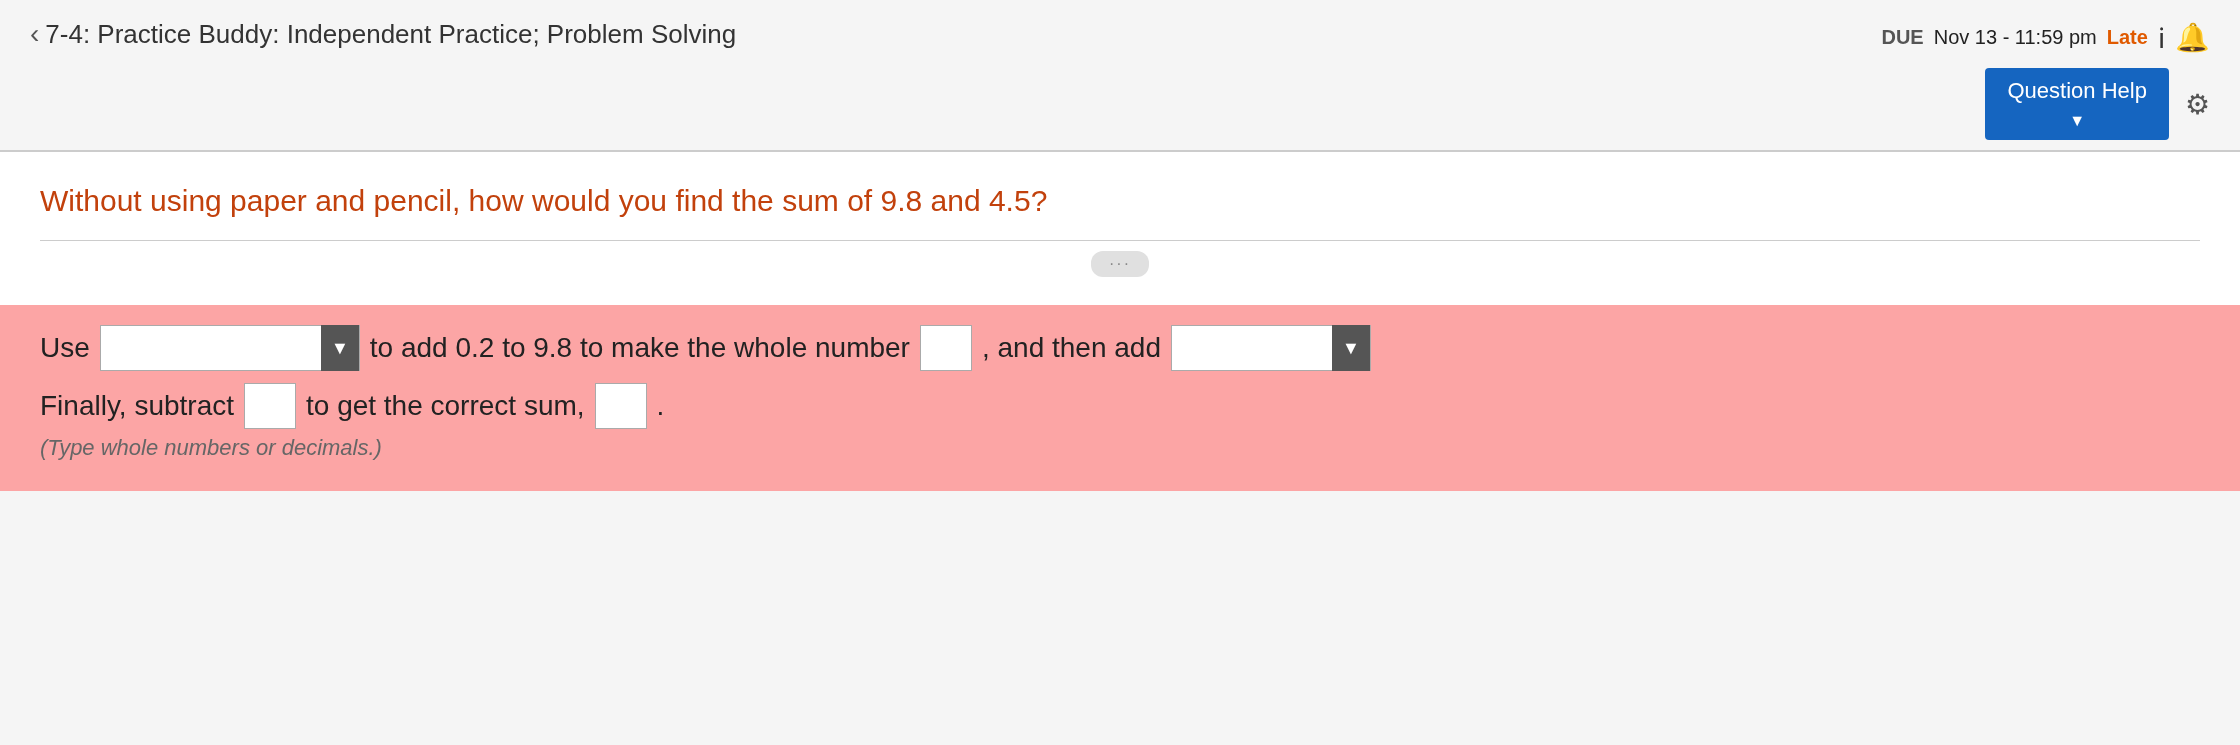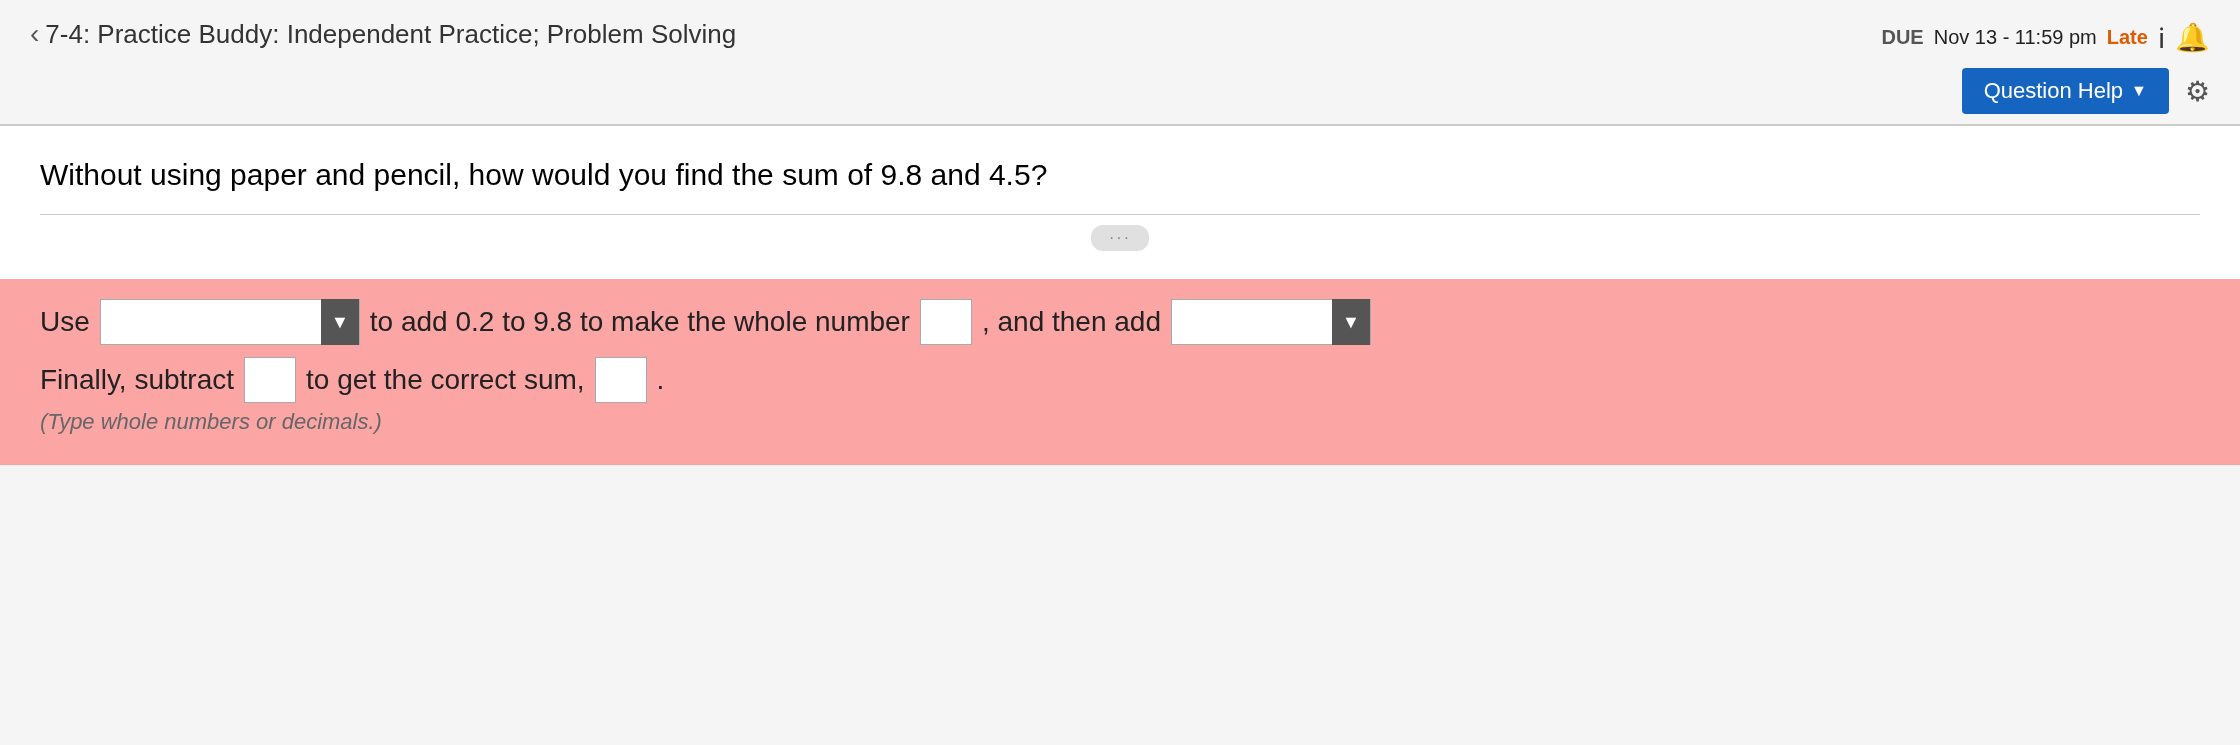--- a/index.html
+++ b/index.html
@@ -106,20 +106,21 @@
       background: #1565c0;
       color: white;
       border: none;
       padding: 10px 22px;
       font-size: 22px;
       border-radius: 4px;
       cursor: pointer;
       display: flex;
       align-items: center;
       gap: 8px;
+      flex-direction: column;
     }
 
     .question-help-btn .chevron-down {
       font-size: 16px;
     }
 
     .settings-icon-btn {
       font-size: 28px;
       color: #555;
       cursor: pointer;
@@ -135,21 +136,21 @@
     }
 
     
     .question-section {
       background: #ffffff;
       padding: 28px 40px 20px 40px;
     }
 
     .question-text {
       font-size: 30px;
-      color: #000000;
+      color: #c2410c;
       margin-bottom: 0;
       line-height: 1.4;
     }
 
     .thin-divider {
       height: 1px;
       background: #ccc;
       margin: 18px 0 10px 0;
     }
 

